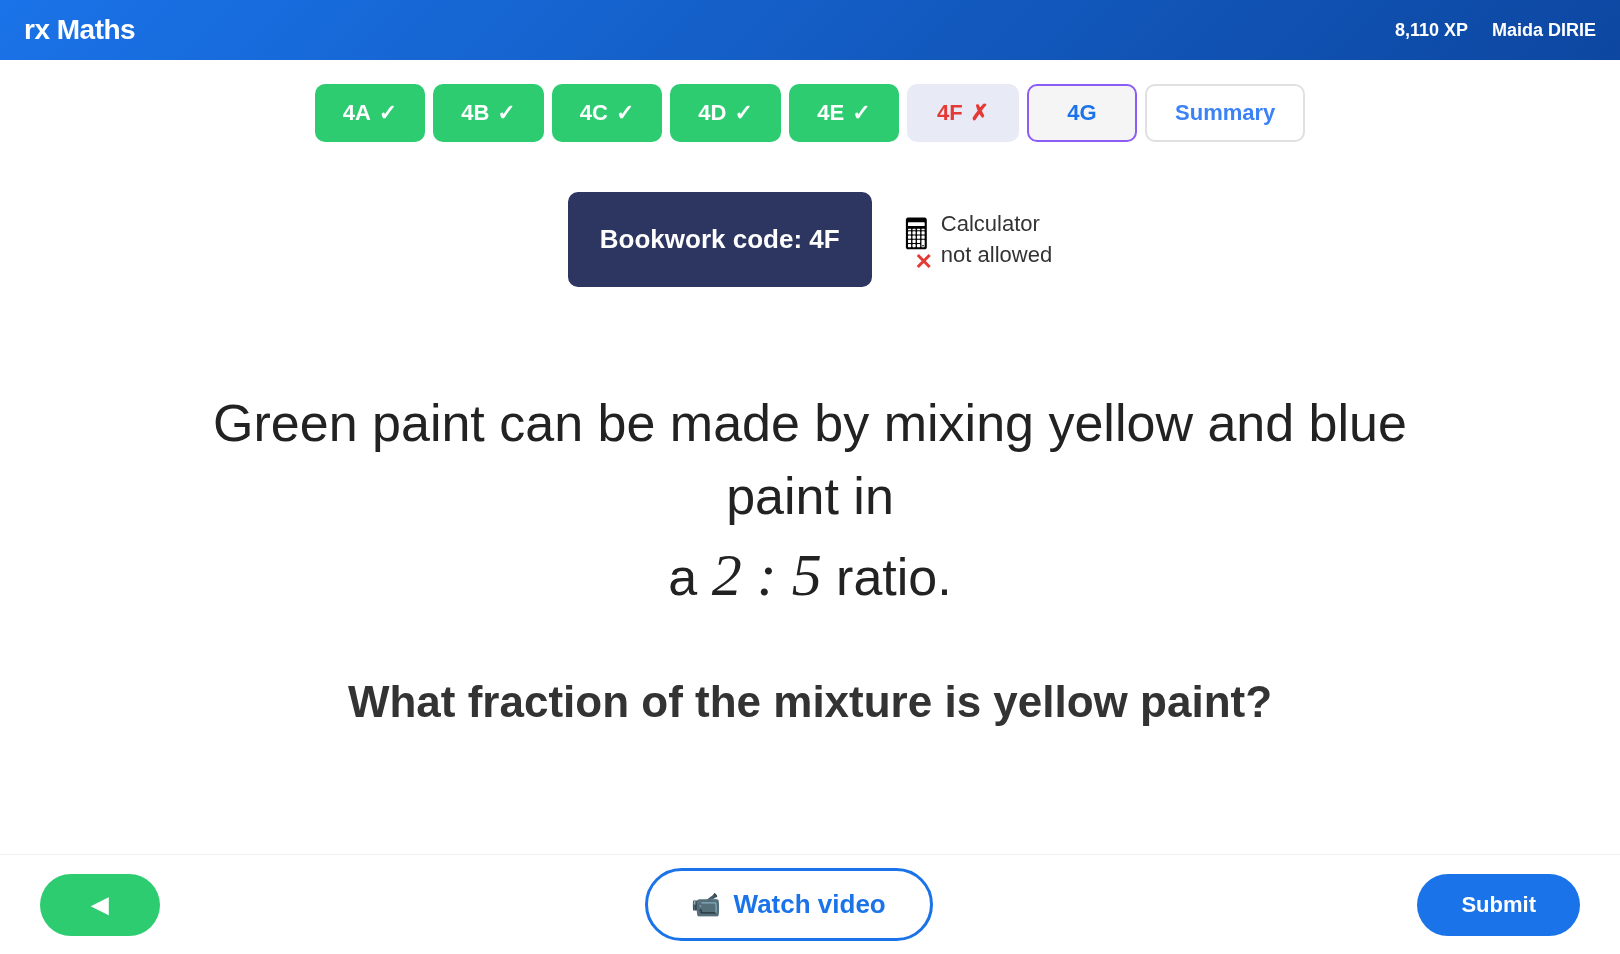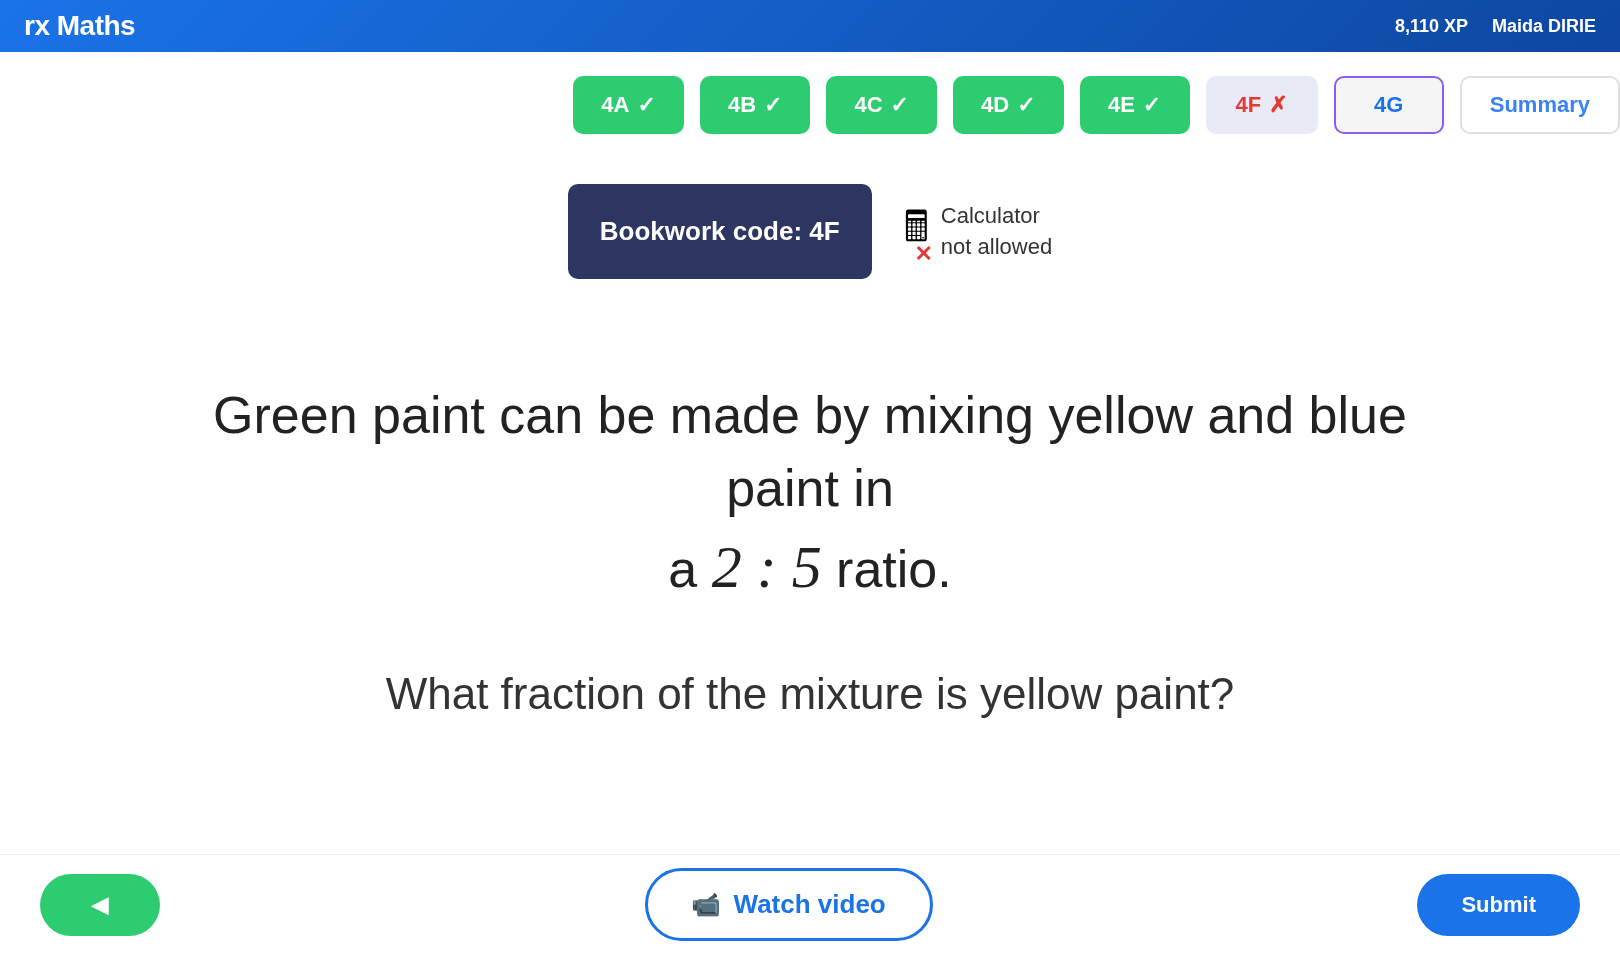--- a/index.html
+++ b/index.html
@@ -12,21 +12,21 @@
       font-family: 'Segoe UI', Arial, sans-serif;
       background: #ffffff;
       width: 1620px;
       min-height: 954px;
       overflow-x: hidden;
     }
 
     
     .header {
       background: linear-gradient(135deg, #1a73e8, #0d47a1);
-      height: 52px;
+      height: 60px;
       display: flex;
       align-items: center;
       justify-content: space-between;
       padding: 0 24px;
     }
 
     .header-logo {
       color: white;
       font-size: 28px;
       font-weight: 800;
@@ -38,22 +38,22 @@
       align-items: flex-start;
       gap: 24px;
       color: white;
       font-size: 18px;
       font-weight: 600;
     }
 
     
     .nav-tabs {
       display: flex;
-      justify-content: flex-end;
-      gap: 16px;
+      justify-content: center;
+      gap: 8px;
       padding: 24px 0 20px 0;
       background: white;
     }
 
     .tab {
       display: flex;
       align-items: center;
       gap: 8px;
       padding: 14px 28px;
       border-radius: 10px;
@@ -140,21 +140,21 @@
 
     .question-main .ratio-numbers {
       font-family: Georgia, serif;
       font-style: italic;
       font-size: 60px;
     }
 
     .question-sub {
       font-size: 44px;
       color: #333;
-      font-weight: 400;
+      font-weight: 700;
       max-width: 1000px;
     }
 
     
     .bottom-area {
       position: fixed;
       bottom: 0;
       left: 0;
       right: 0;
       height: 100px;

